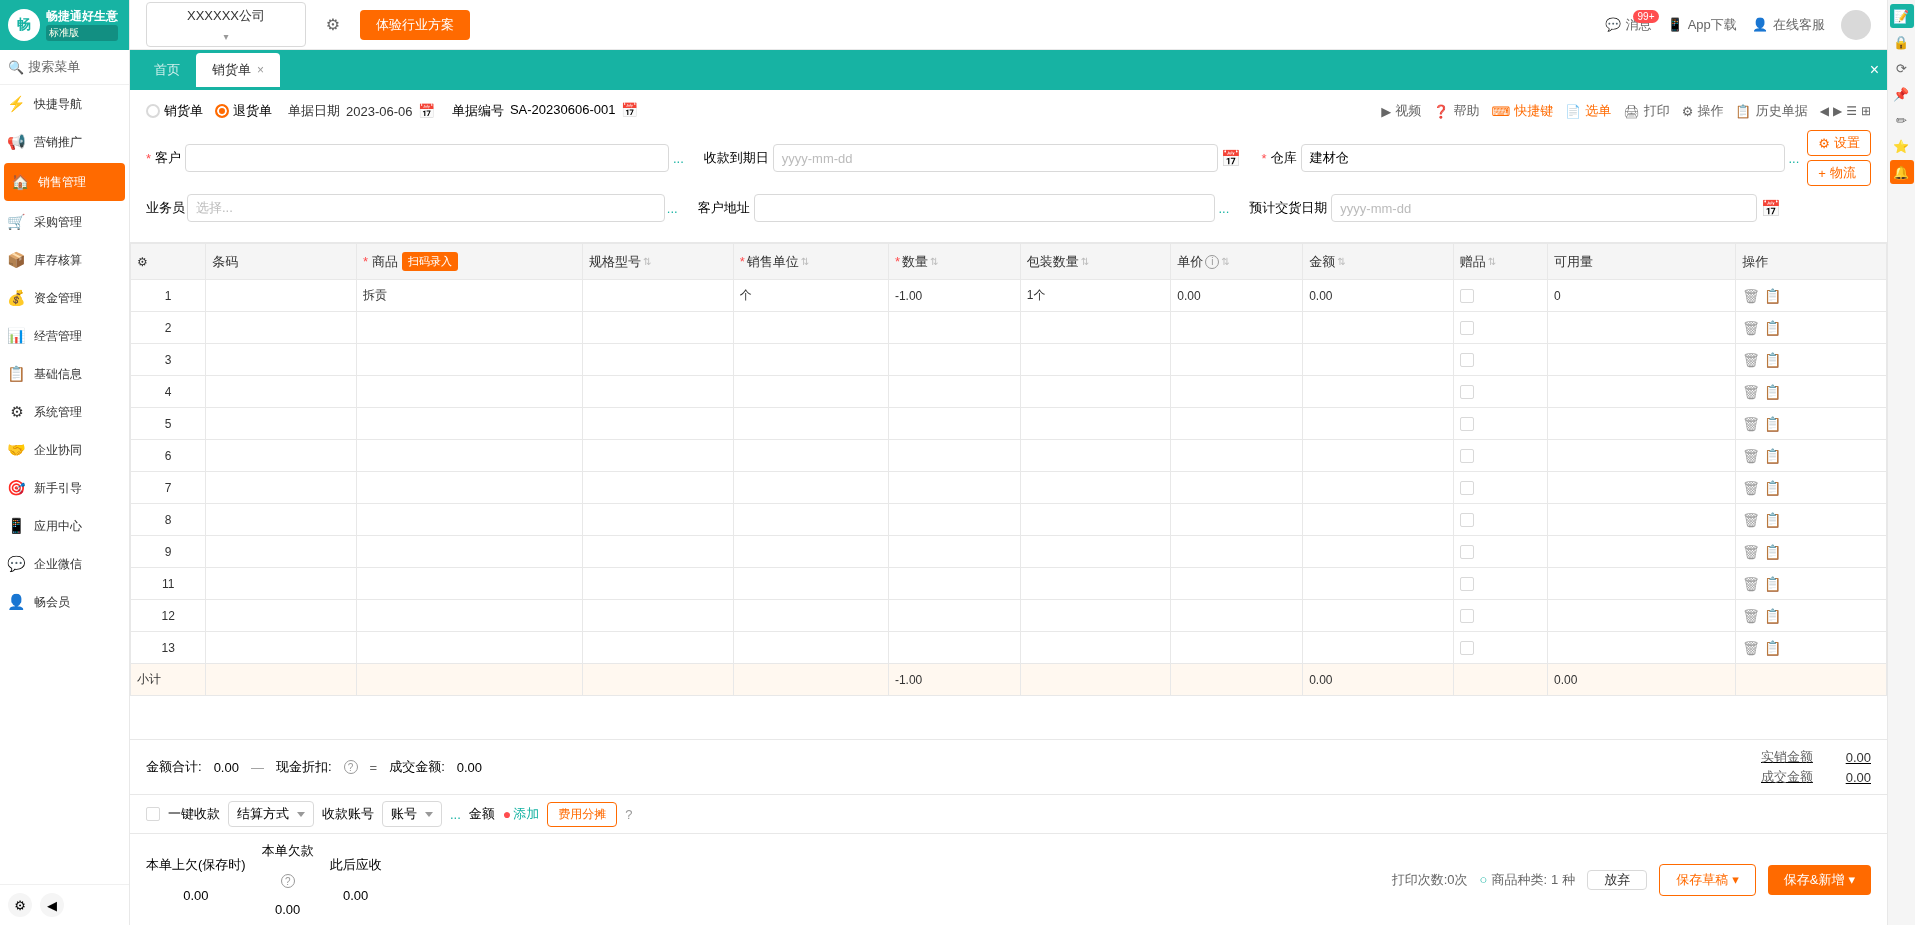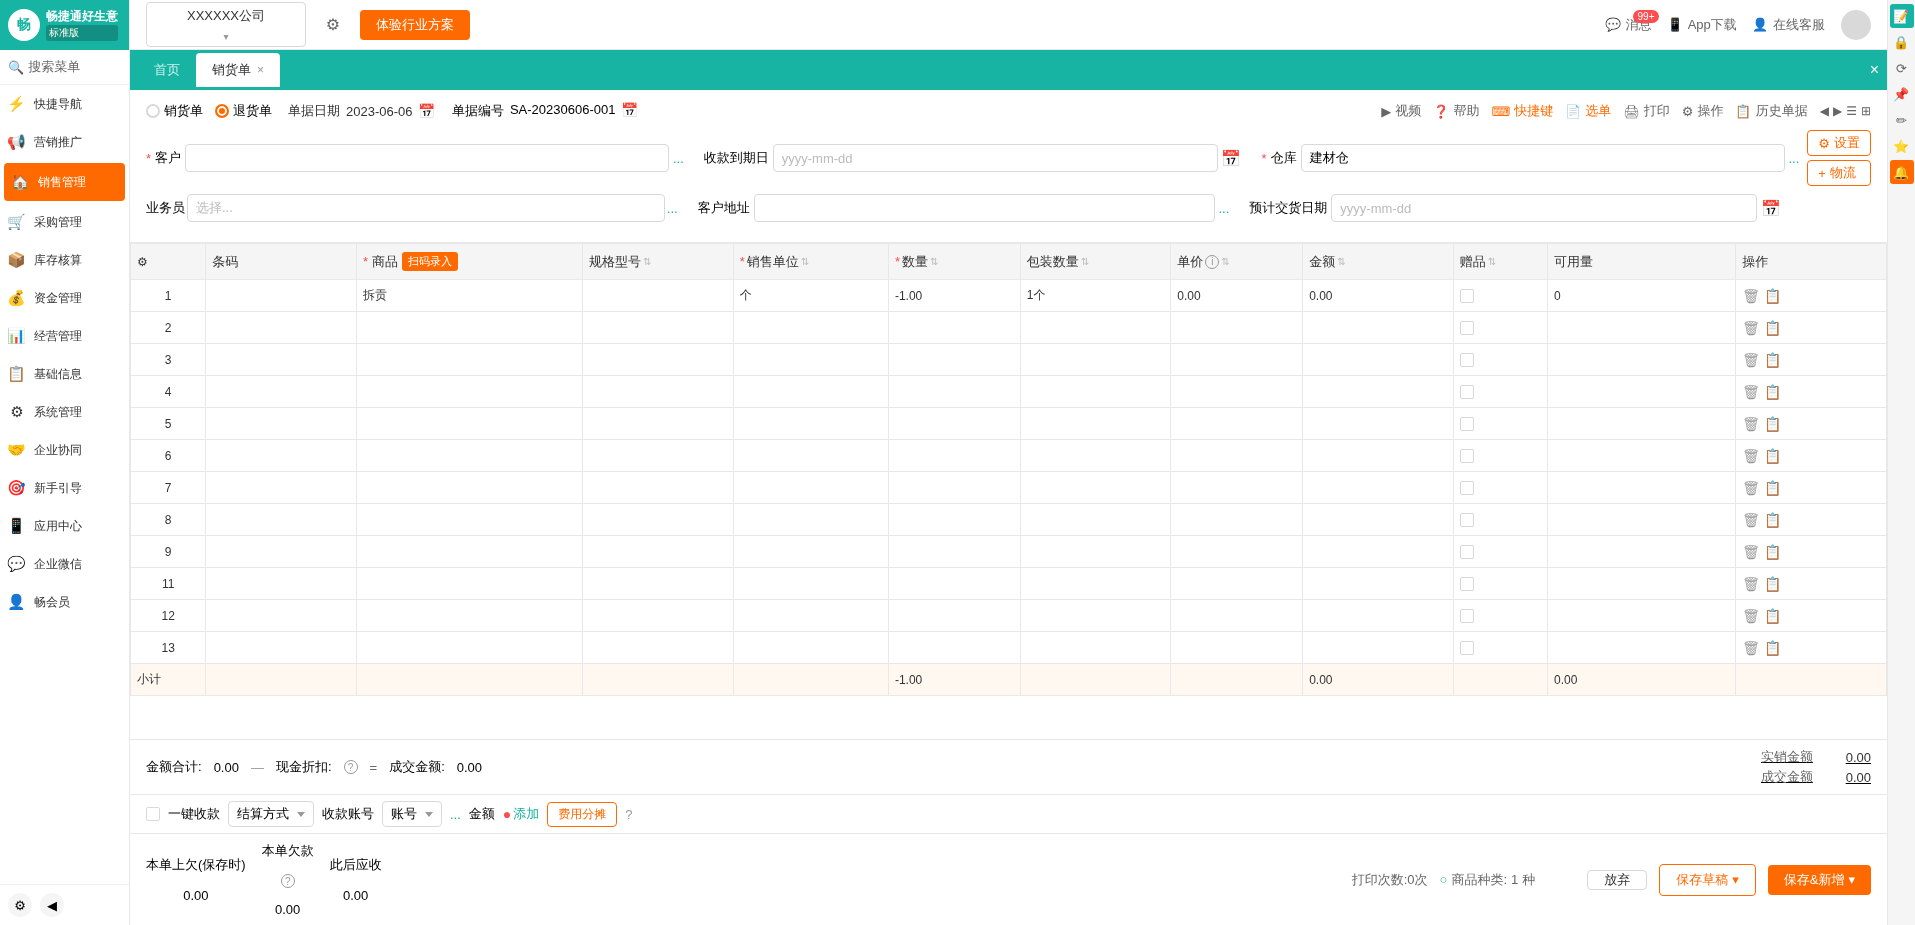--- a/index.html
+++ b/index.html
@@ -93,21 +93,21 @@
     .footer-payment { background: #fff; padding: 6px 16px; border-top: 1px solid #e8e8e8; display: flex; align-items: center; gap: 8px; }
     .payment-checkbox { width: 14px; height: 14px; border: 1px solid #d9d9d9; border-radius: 2px; }
     .add-btn { color: #17b3a3; cursor: pointer; font-size: 12px; display: flex; align-items: center; gap: 2px; }
     .expense-btn { border: 1px solid #ff6a00; color: #ff6a00; background: #fff; border-radius: 4px; padding: 3px 10px; cursor: pointer; font-size: 12px; }
     .help-icon { color: #999; cursor: pointer; }
     .footer-summary { background: #fff; padding: 8px 16px; border-top: 1px solid #e8e8e8; display: flex; align-items: center; gap: 16px; }
     .summary-item { display: flex; align-items: center; gap: 14px; flex-direction: column; }
     .summary-actions { margin-left: auto; display: flex; align-items: center; gap: 12px; }
     .print-info { display: flex; align-items: center; gap: 4px; color: #666; }
     .product-info { display: flex; align-items: center; gap: 4px; color: #666; }
-    .abandon-btn { border: 1px solid #d9d9d9; background: #fff; color: #333; border-radius: 4px; padding: 0 16px; cursor: pointer; margin-left: 40px; }
+    .abandon-btn { border: 1px solid #d9d9d9; background: #fff; color: #333; border-radius: 4px; padding: 0 16px; cursor: pointer; }
     .save-draft-btn { border: 1px solid #ff6a00; background: #fff; color: #ff6a00; border-radius: 4px; padding: 6px 16px; cursor: pointer; display: flex; align-items: center; gap: 4px; }
     .save-new-btn { background: #ff6a00; color: #fff; border: none; border-radius: 4px; padding: 6px 16px; cursor: pointer; display: flex; align-items: center; gap: 4px; }
     .right-side-panel { width: 28px; background: #f5f5f5; display: flex; flex-direction: column; align-items: center; padding: 4px 0; gap: 2px; border-left: 1px solid #e8e8e8; }
     .side-panel-btn { width: 24px; height: 24px; display: flex; align-items: center; justify-content: center; cursor: pointer; color: #666; font-size: 13px; border-radius: 3px; }
     .side-panel-btn.active { background: #17b3a3; color: #fff; }
     .amount-row { display: flex; flex-direction: column; align-items: flex-end; gap: 4px; }
     .amount-item { display: flex; align-items: center; gap: 8px; font-size: 12px; text-decoration: underline; }
     .amount-item-label { color: #666; }
     .amount-item-value { color: #333; font-weight: 500; min-width: 50px; text-align: right; }
     .info-circle { width: 14px; height: 14px; border-radius: 50%; border: 1px solid #999; display: inline-flex; align-items: center; justify-content: center; font-size: 10px; color: #999; cursor: pointer; }

